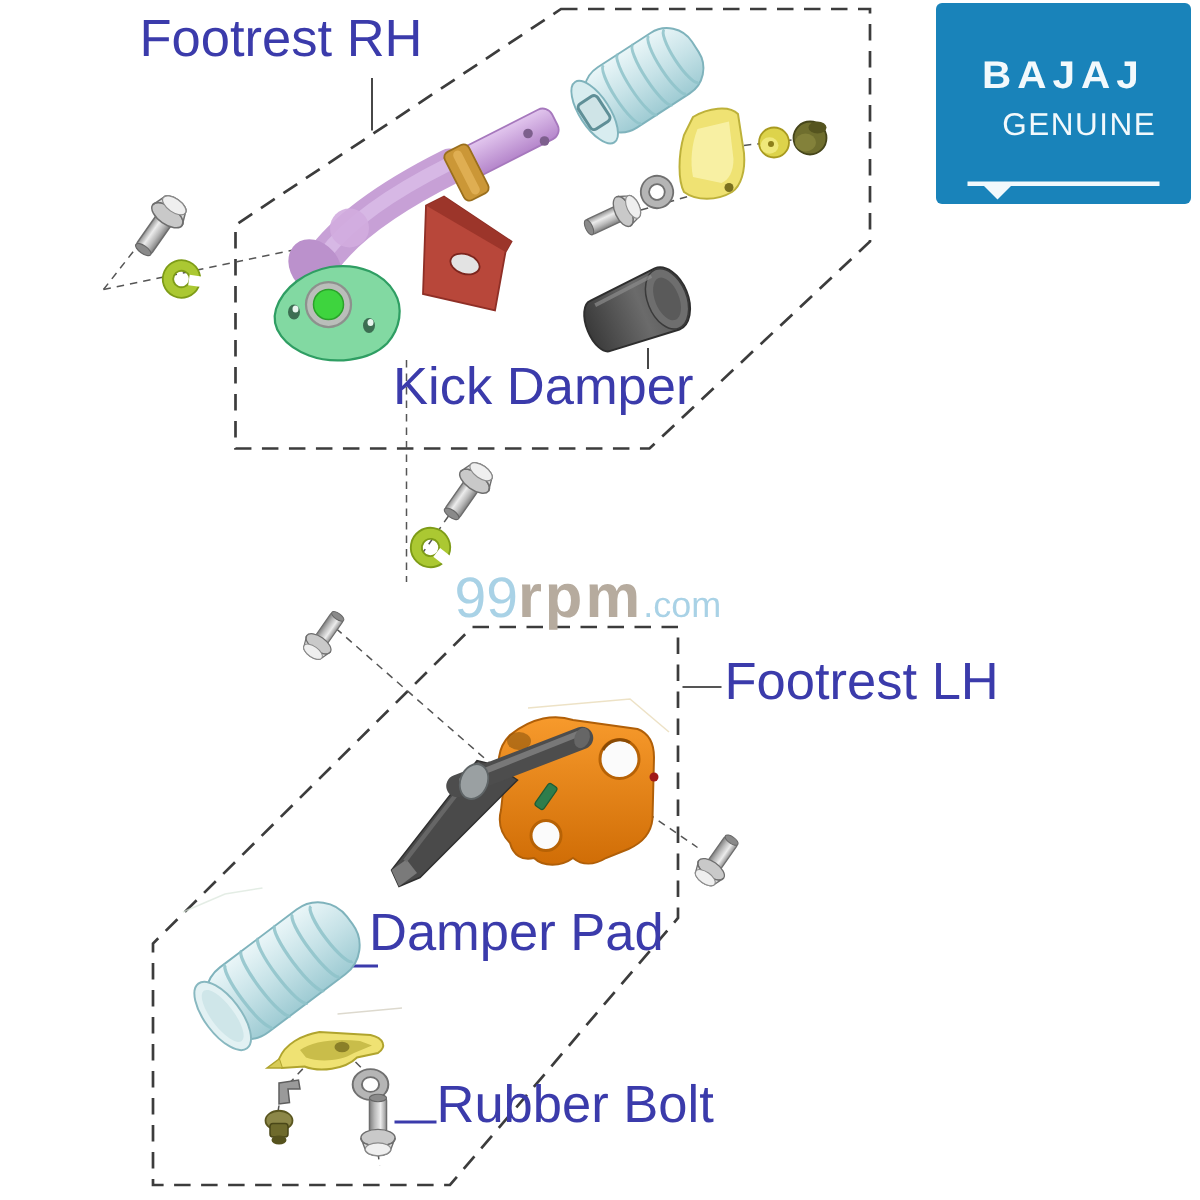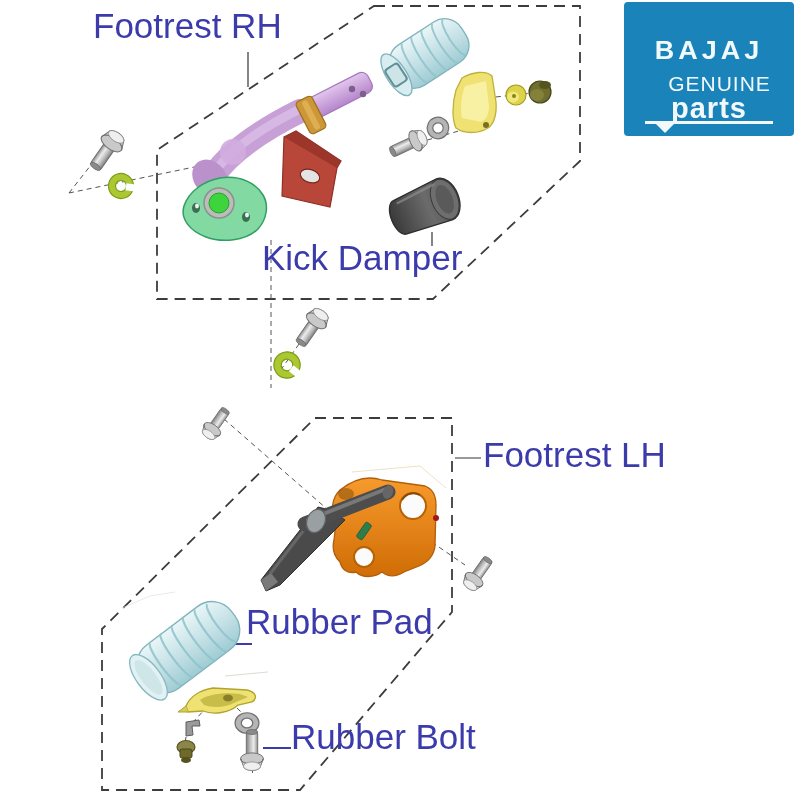--- a/index.html
+++ b/index.html
@@ -250,25 +250,29 @@
     <ellipse cx="186" cy="760" rx="5" ry="3" fill="#55521d"></ellipse>
   </g>
 
   <use href="#gwasher" transform="translate(247,723) scale(1.1,0.95)"></use>
   <use href="#bolt" transform="translate(252,751) rotate(180) scale(0.95)"></use>
 </svg>
 
   <div class="plabel" style="left:93px;top:8px;">Footrest RH</div>
   <div class="plabel" style="left:483px;top:437px;">Footrest LH</div>
   <div class="plabel" style="left:262px;top:240px;">Kick Damper</div>
-  <div class="plabel" style="left:246px;top:604px;">Rubber Pad</div>
+  <div class="plabel" style="left:246px;top:604px;">Damper Pad</div>
   <div class="plabel" style="left:291px;top:719px;">Rubber Bolt</div>
 
+  <div class="watermark">
+    <span class="wm-99">99</span>
+      <span class="wm-rpm">rpm</span>
+      <span class="wm-com">.com</span>
+  </div>
 
   <div class="logo">
     <div class="logo-brand">BAJAJ</div>
     <div class="logo-genuine">GENUINE</div>
-    <div class="logo-parts">parts</div>
     <div class="logo-underline"></div>
     <div class="logo-arrow"></div>
   </div>
 
 </div>
 
 </body></html>

